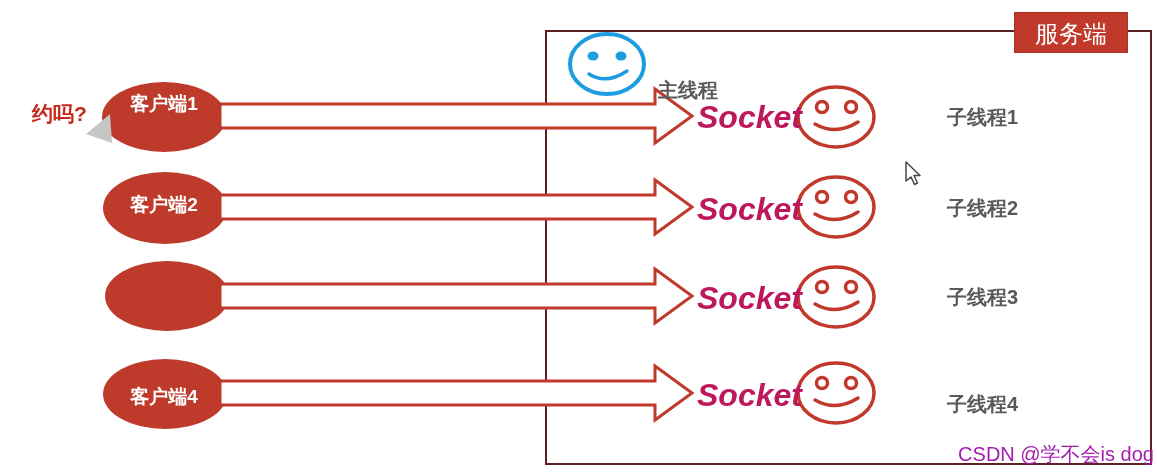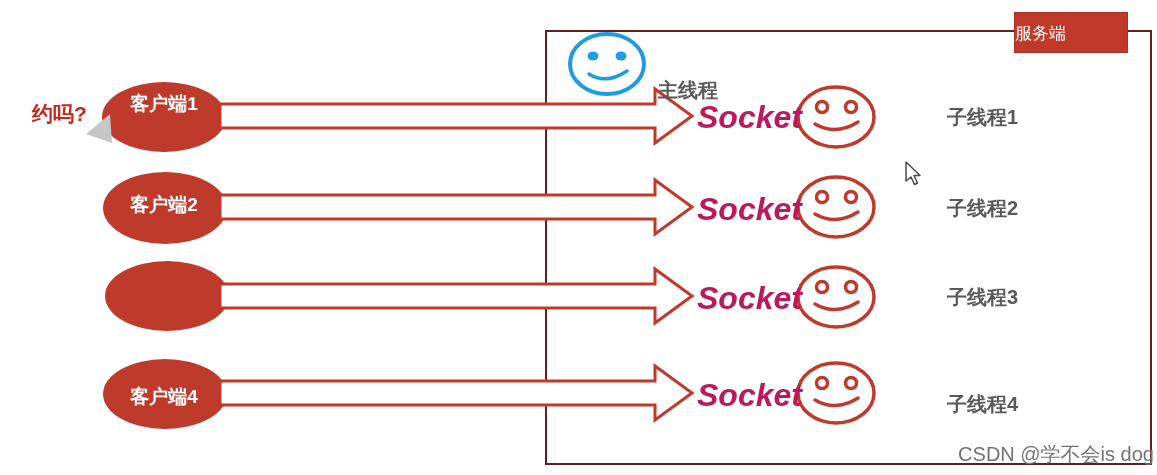--- a/index.html
+++ b/index.html
@@ -10,21 +10,21 @@
   }
   .server-box {
     position:absolute; left:545px; top:30px; width:603px; height:431px;
     border:2px solid #5e2020; background:#ffffff; z-index:1;
   }
   .shapes { position:absolute; left:0; top:0; z-index:2; }
   .txt { position:absolute; z-index:3; white-space:nowrap; }
   .server-label {
     left:1014px; top:12px; width:114px; height:41px; line-height:41px;
     background:#c0392b; border:1px solid #a93226; box-sizing:border-box;
-    color:#ffffff; font-size:17px; text-align:left; z-index:4;
+    color:#ffffff; font-size:24px; text-align:center; z-index:4;
   }
   .annotation {
     left:32px; top:100px; color:#c5281c; font-size:21px; font-weight:bold;
   }
   .client-label {
     left:102px; width:124px; text-align:center; color:#ffffff;
     font-size:19px; font-weight:bold;
   }
   .cl1 { top:91px; } .cl2 { top:192px; } .cl3 { top:286px; } .cl4 { top:384px; }
   .main-thread-label {
@@ -32,21 +32,21 @@
   }
   .socket-label {
     left:697px; color:#be185d; font-size:32px; font-weight:bold;font-style:italic;
   }
   .sk1 { top:99px; } .sk2 { top:191px; } .sk3 { top:280px; } .sk4 { top:377px; }
   .thread-label {
     left:901px; color:#595959; font-size:20px; font-weight:bold;margin-left:46px;
   }
   .th1 { top:104px; } .th2 { top:195px; } .th3 { top:284px; } .th4 { top:391px; }
   .watermark {
-    right:3px; top:441px; color:#737373; font-size:20px; z-index:5;
+    right:3px; top:441px; color:#a21caf; font-size:20px; z-index:5;
   }
 </style>
 </head>
 <body>
 
 <div class="canvas">
 
   <div class="server-box"></div>
 
   <svg class="shapes" width="1157" height="475" viewBox="0 0 1157 475">

